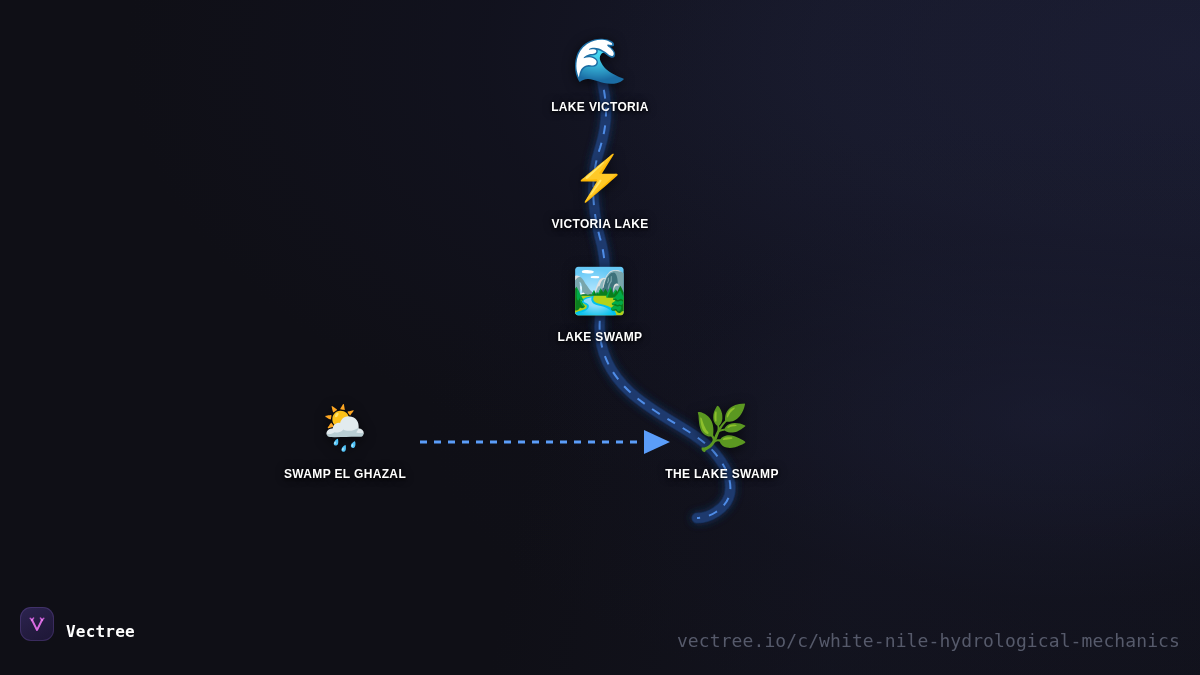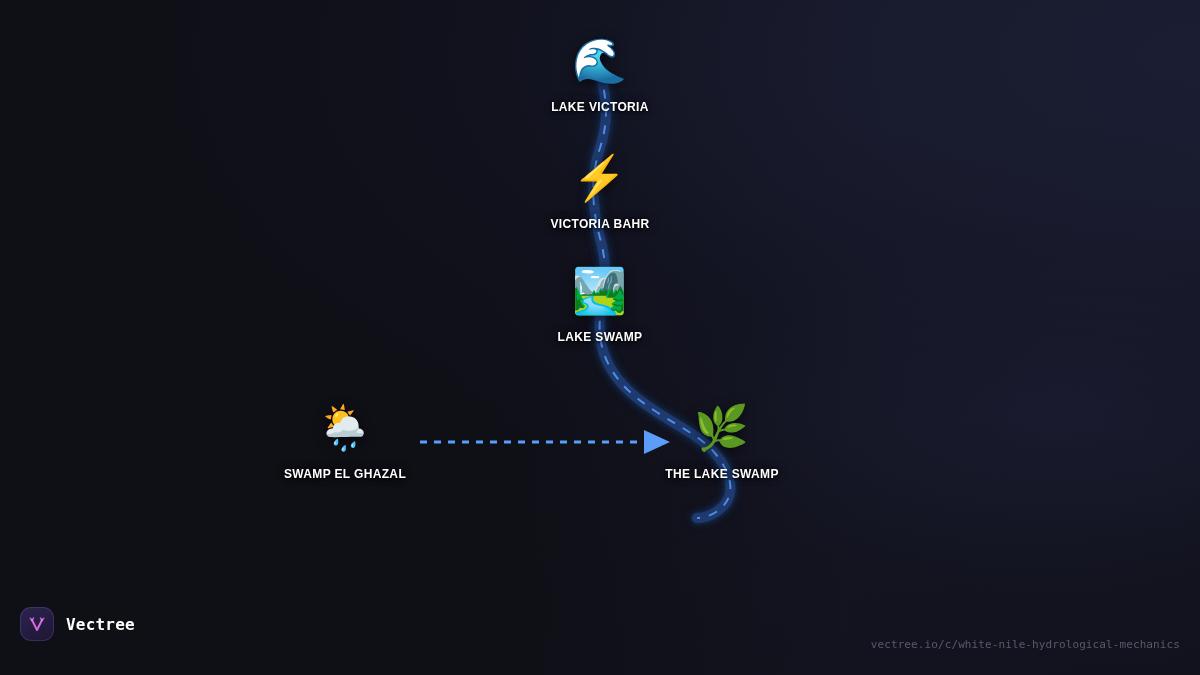--- a/index.html
+++ b/index.html
@@ -78,21 +78,21 @@
 
   
   #brand {
     position:absolute;
     left:20px;
     bottom:22px;
     width:1160px;
   }
   .brand-row {
     display:flex;
-    align-items:center;
+    align-items:flex-end;
     gap:12px;
     margin-bottom:12px;
   }
   .brand-logo {
     width:34px; height:34px;
     border-radius:11px;
     background:linear-gradient(150deg,#2c2450 0%,#241c40 55%,#1d1736 100%);
     box-shadow:inset 0 0 0 1px rgba(150,110,220,0.22);
     display:flex; align-items:center; justify-content:center;
     flex:0 0 auto;
@@ -112,21 +112,21 @@
     line-height:1.06;
     color:#ffffff;
     letter-spacing:-0.2px;
     white-space:nowrap;
   }
   #footer-url {
     position:absolute;
     right:20px;
     bottom:24px;
     font-family:"DejaVu Sans Mono", monospace;
-    font-size:11px;
+    font-size:18px;
     color:#565a6b;
     letter-spacing:0.1px;
     white-space:nowrap;
   }
 </style>
 </head>
 <body>
 
 <div id="stage">
 
@@ -178,21 +178,21 @@
     </g>
   </svg>
 
   <div class="node" style="left:600px; top:34px;">
     <div class="node-icon">🌊</div>
     <div class="node-label">LAKE VICTORIA</div>
   </div>
 
   <div class="node" style="left:600px; top:151px;">
     <div class="node-icon">⚡</div>
-    <div class="node-label">VICTORIA BAHR</div>
+    <div class="node-label">VICTORIA LAKE</div>
   </div>
 
   <div class="node" style="left:600px; top:264px;">
     <div class="node-icon">🏞️</div>
     <div class="node-label">LAKE SWAMP</div>
   </div>
 
   <div class="node" style="left:345px; top:401px;">
     <div class="node-icon">🌦️</div>
     <div class="node-label">SWAMP EL GHAZAL</div>

